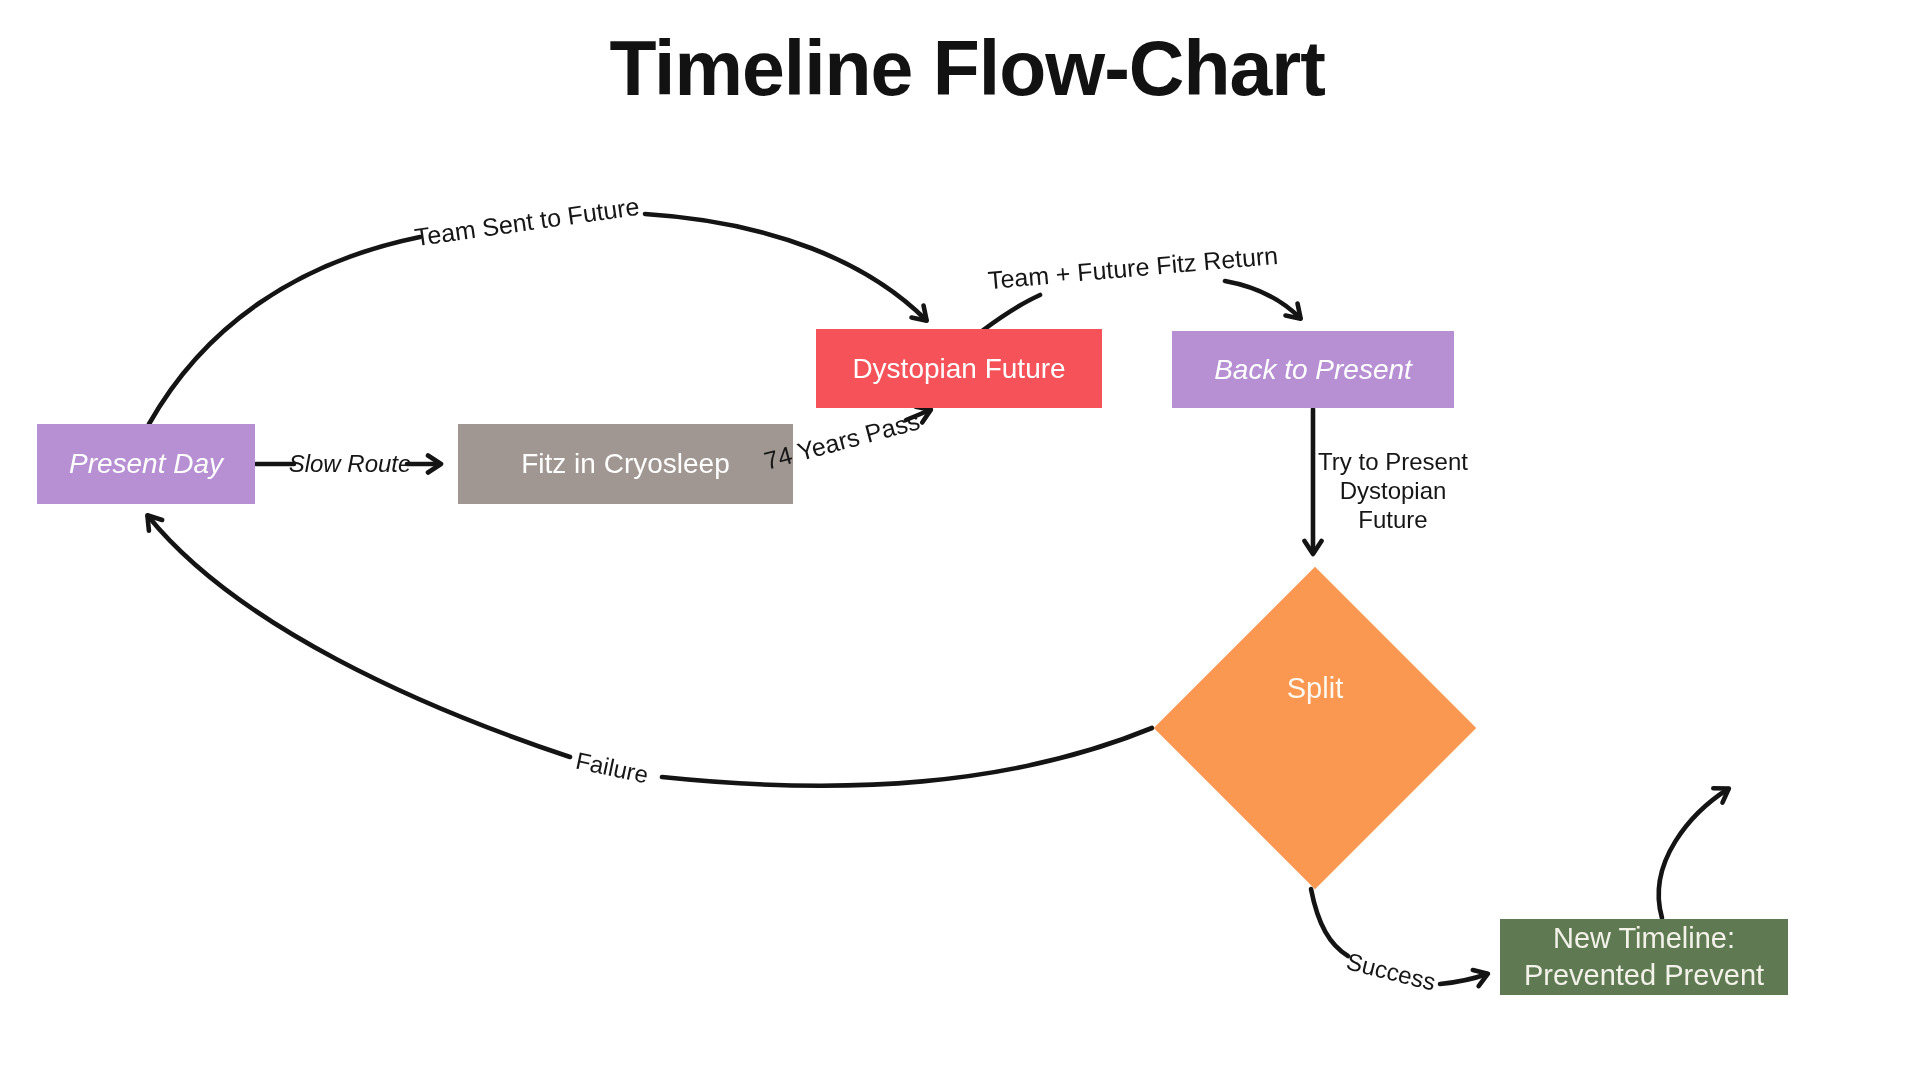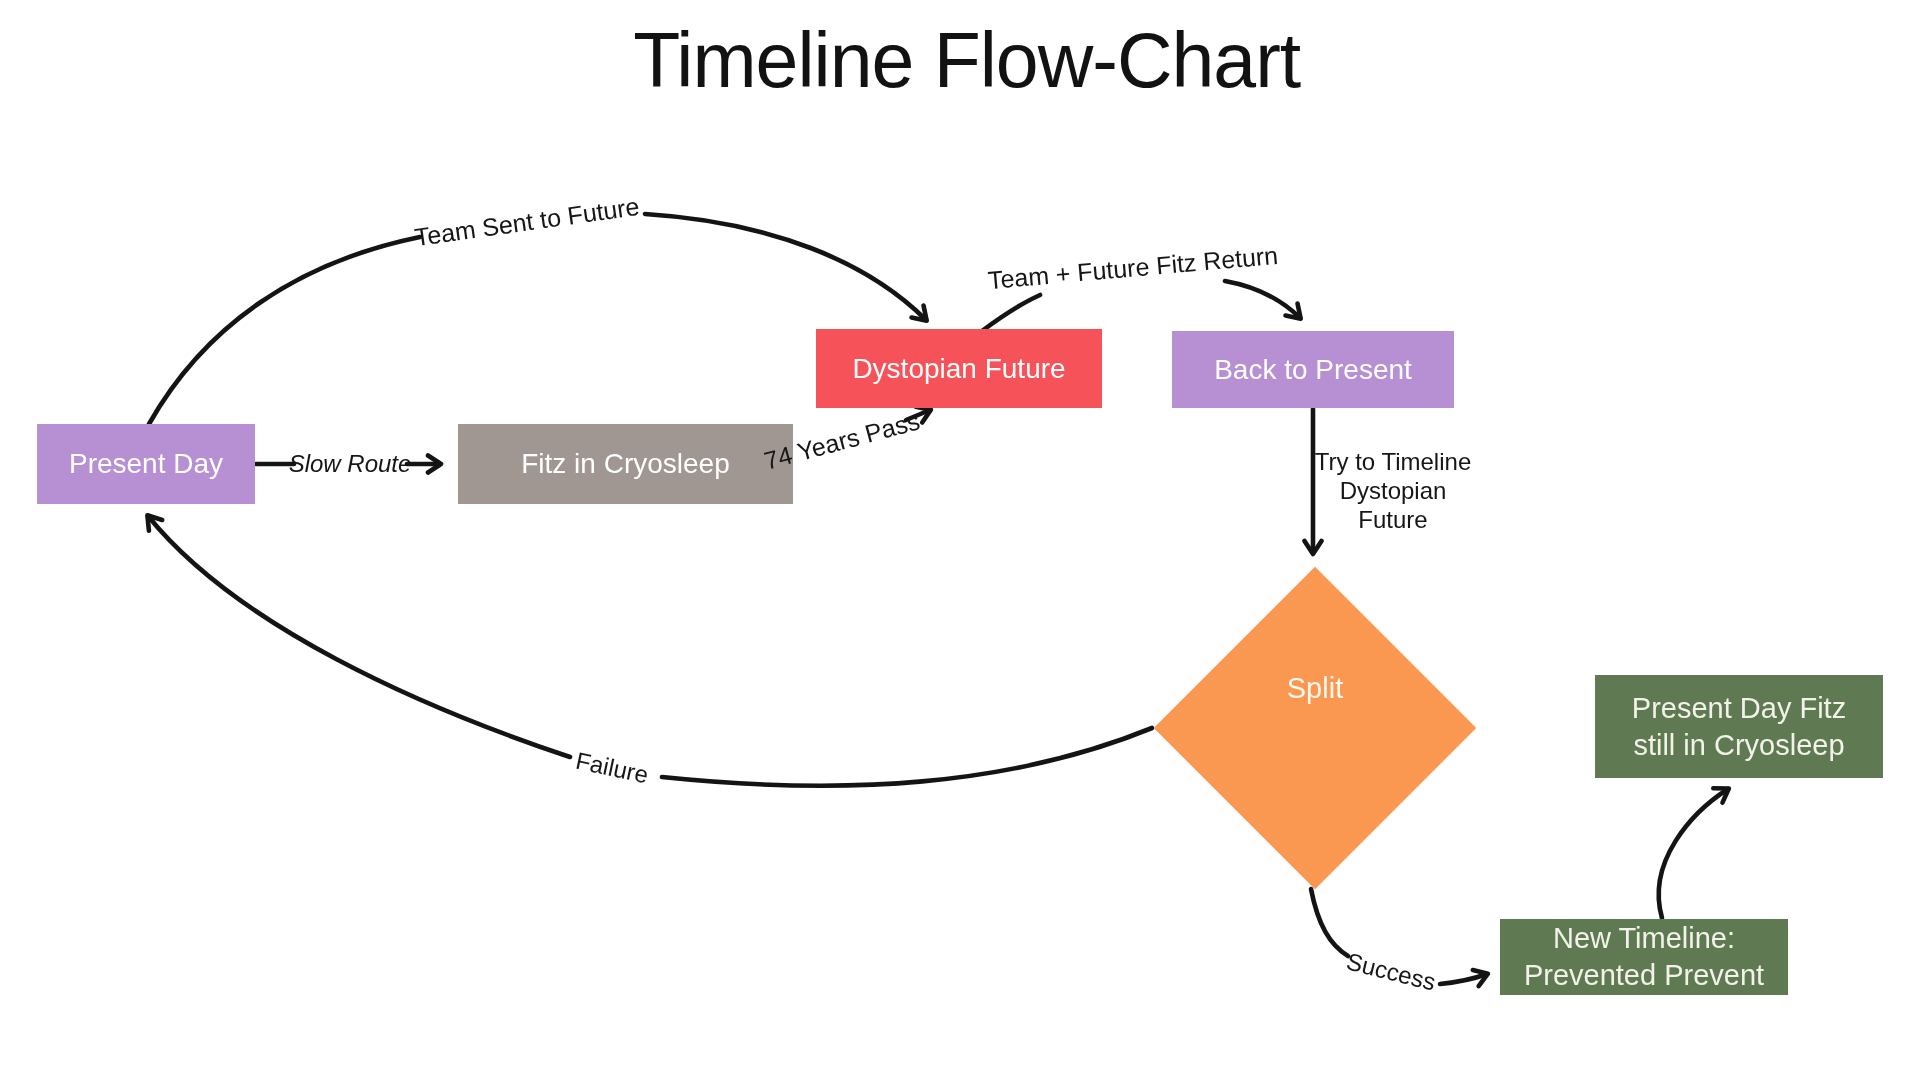--- a/index.html
+++ b/index.html
@@ -4,29 +4,29 @@
 <style>
   html,body{margin:0;padding:0;background:#fff;}
   #canvas{
     position:relative;width:1920px;height:1080px;overflow:hidden;
     background:var(--c-background,#fff);
     font-family:"Liberation Sans",sans-serif;
   }
   #edge-layer{position:absolute;left:0;top:0;width:1920px;height:1080px;}
   #edge-layer path{stroke:var(--c-ink,#141414);stroke-width:4.6;fill:none;stroke-linecap:round;}
   .page-title{
-    position:absolute;top:16px;left:50%;transform:translateX(-49%);
-    font-size:77px;font-weight:400;letter-spacing:-1px;color:#121212;white-space:nowrap;
+    position:absolute;top:24px;left:50%;transform:translateX(-49%);
+    font-size:77px;font-weight:700;letter-spacing:-1px;color:#121212;white-space:nowrap;
   }
   .node{
     position:absolute;display:flex;align-items:center;justify-content:center;
     color:var(--c-node_text,#fff);text-align:center;white-space:nowrap;
   }
   .node-rect{font-size:28px;}
-  .node-purple{background:var(--c-purple,#b690d3);}
+  .node-purple{background:var(--c-purple,#b690d3);font-style:italic;}
   .node-gray{background:var(--c-gray,#a19792);}
   .node-red{background:var(--c-red,#f5525a);}
   .node-green{background:var(--c-green,#5f7a52);color:var(--c-green_text,#f2f2e9);
     font-size:29px;line-height:37px;flex-direction:column;}
   .diamond{
     position:absolute;left:1201px;top:614px;width:228px;height:228px;
     background:var(--c-orange,#fa9750);transform:rotate(45deg);
   }
   .diamond-label{
     position:absolute;left:1165px;top:670px;width:300px;
@@ -91,40 +91,36 @@
 
   <div class="node node-rect node-purple" style="left:1172px;top:331px;width:282px;height:77px;">
     <span>Back to Present</span>
   </div>
 
   <div class="diamond"></div>
   <div class="diamond-label">
     <div>Split</div>
   </div>
 
-  <div class="node node-green" style="left:1595px;top:675px;width:288px;height:103px;">
-    <div>Present Day Fitz</div>
-    <div>still in Cryosleep</div>
-  </div>
 
   <div class="node node-green" style="left:1500px;top:919px;width:288px;height:76px;">
     <div>New Timeline:</div>
     <div>Prevented Prevent</div>
   </div>
 
   <div class="edge-label" style="left:527px;top:222px;transform:translate(-50%,-50%) rotate(-8deg);font-size:25px;">Team Sent to Future</div>
 
   <div class="edge-label" style="left:1133px;top:268px;transform:translate(-50%,-50%) rotate(-5deg);font-size:25px;">Team + Future Fitz Return</div>
 
   <div class="edge-label" style="left:350px;top:464px;font-style:italic;">Slow Route</div>
 
   <div class="edge-label" style="left:842px;top:441px;transform:translate(-50%,-50%) rotate(-15deg);font-size:25px;">74 Years Pass</div>
 
   <div class="edge-label-block" style="left:1305px;top:447px;width:176px;">
-    <div>Try to Timeline</div>
+    <div>Try to Present</div>
     <div>Dystopian</div>
     <div>Future</div>
   </div>
 
   <div class="edge-label" style="left:612px;top:768px;transform:translate(-50%,-50%) rotate(12deg);">Failure</div>
 
   <div class="edge-label" style="left:1391px;top:972px;transform:translate(-50%,-50%) rotate(14deg);">Success</div>
 
 </div>
 

